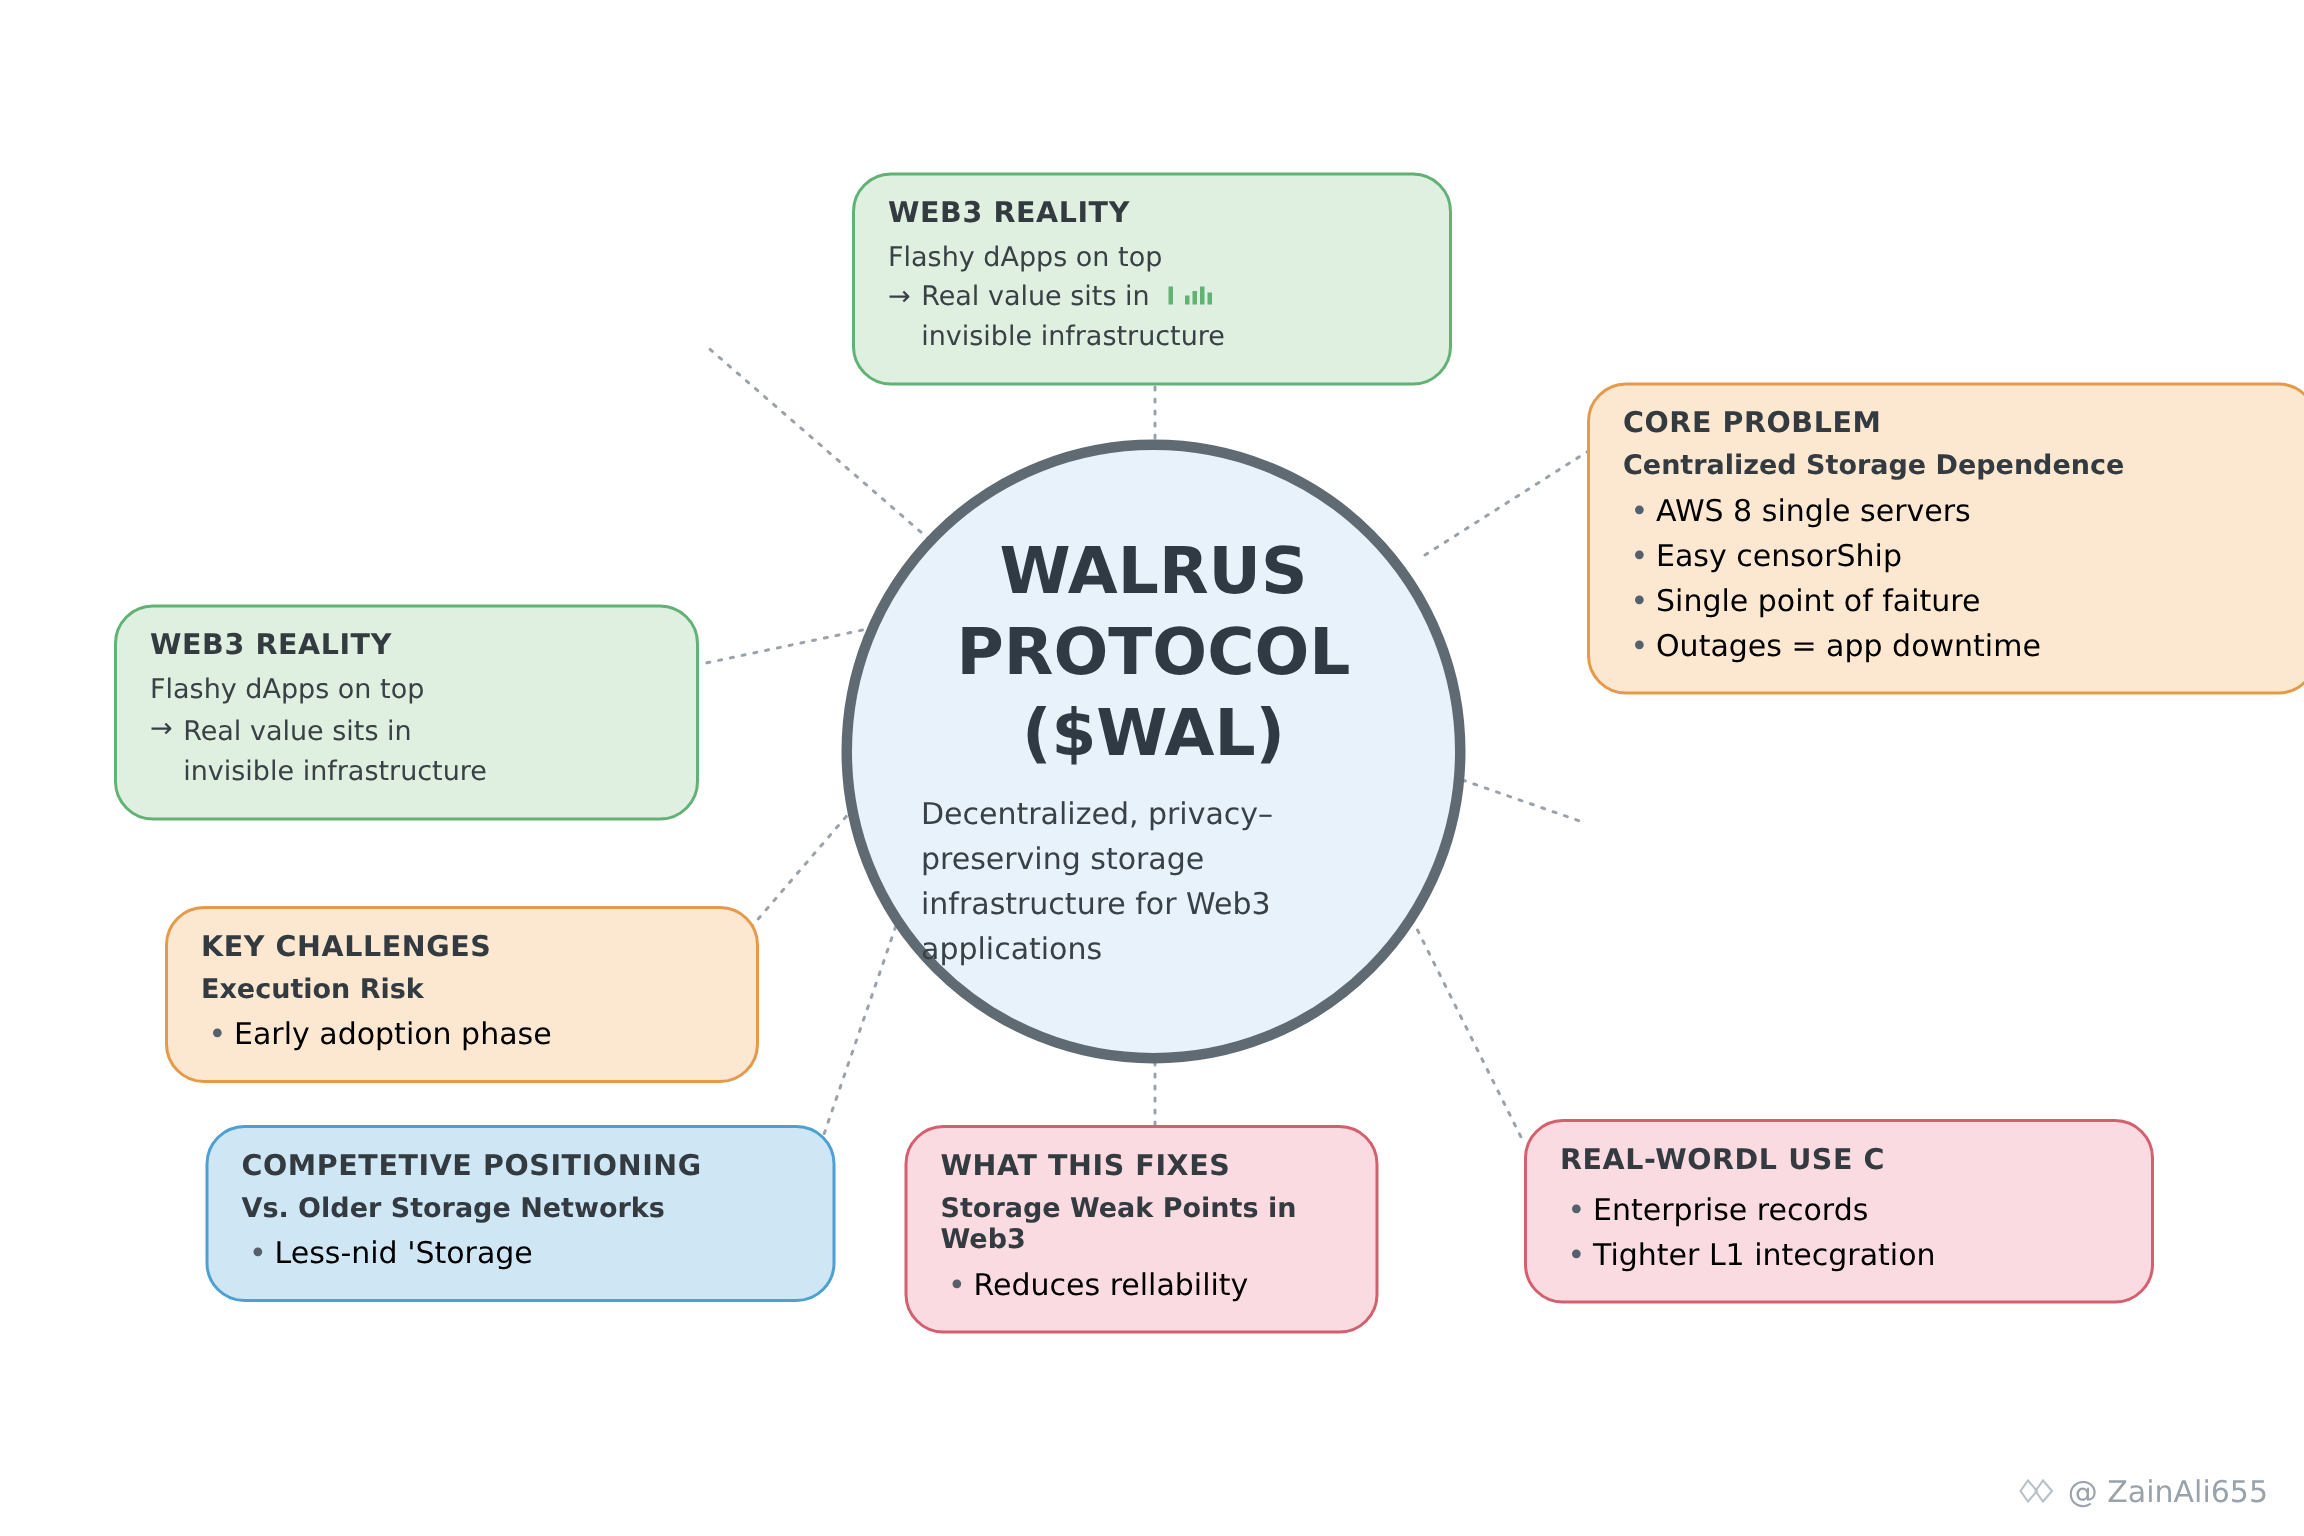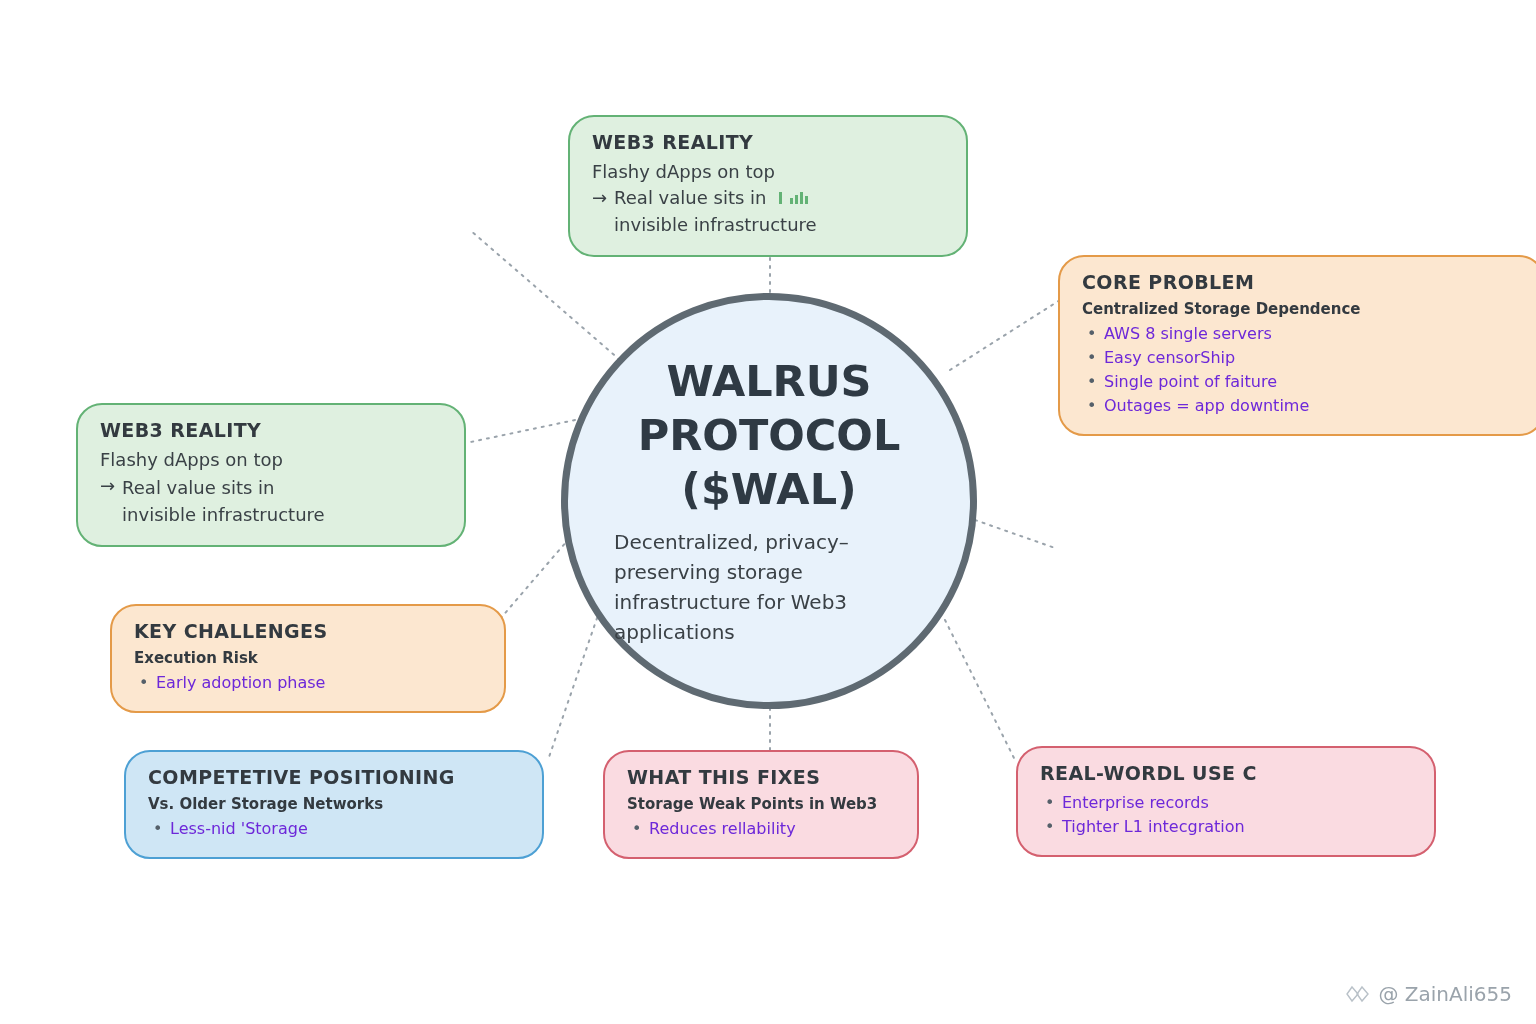--- a/index.html
+++ b/index.html
@@ -36,39 +36,39 @@
     padding: 14px 20px 16px 22px;
   }
   .node .title {
     font-size: 19px;
     letter-spacing: 0.4px;
     font-weight: 600;
     color: #333a40;
     margin-bottom: 7px;
   }
   .node .subtitle {
-    font-size: 15px;
+    font-size: 18px;
     font-weight: 600;
     color: #333a40;
     margin-bottom: 4px;
   }
   .node .line {
     font-size: 18px;
     color: #3a4146;
     margin: 2px 0;
     line-height: 1.35;
   }
   .node ul {
     margin: 4px 0 0 0;
     padding-left: 22px;
     list-style: none;
   }
   .node ul li {
-    font-size: 16px;
-    color: #6d28d9;
+    font-size: 20px;
+    color: #000000;
     line-height: 1.5;
     position: relative;
   }
   .node ul li:before {
     content: "•";
     position: absolute;
     left: -17px;
     top: 0;
     color: #55606a;
   }
@@ -146,21 +146,21 @@
     width: 24px;
     height: 20px;
   }
 
   
   #node-web3-top     { left: 568px; top: 84px;  width: 400px; }
   #node-core-problem { left: 1058px; top: 255px; width: 487px; }
   #node-tech-arch    { left: 1058px; top: 493px; width: 420px; }
   #node-web3-left    { left: 76px;  top: 372px; width: 390px; }
   #node-key-chal     { left: 110px; top: 604px; width: 396px; }
-  #node-competitive  { left: 124px; top: 750px; width: 420px; }
+  #node-competitive  { left: 137px; top: 750px; width: 420px; }
   #node-what-fixes   { left: 603px; top: 750px; width: 316px; }
   #node-real-world   { left: 1016px; top: 746px; width: 420px; }
 </style>
 </head>
 <body>
 
 <div id="canvas">
 
   <svg class="links" viewBox="0 0 1536 1024">
     <g stroke="#9aa3ab" stroke-width="2" stroke-dasharray="2 6" fill="none" stroke-linecap="round">

